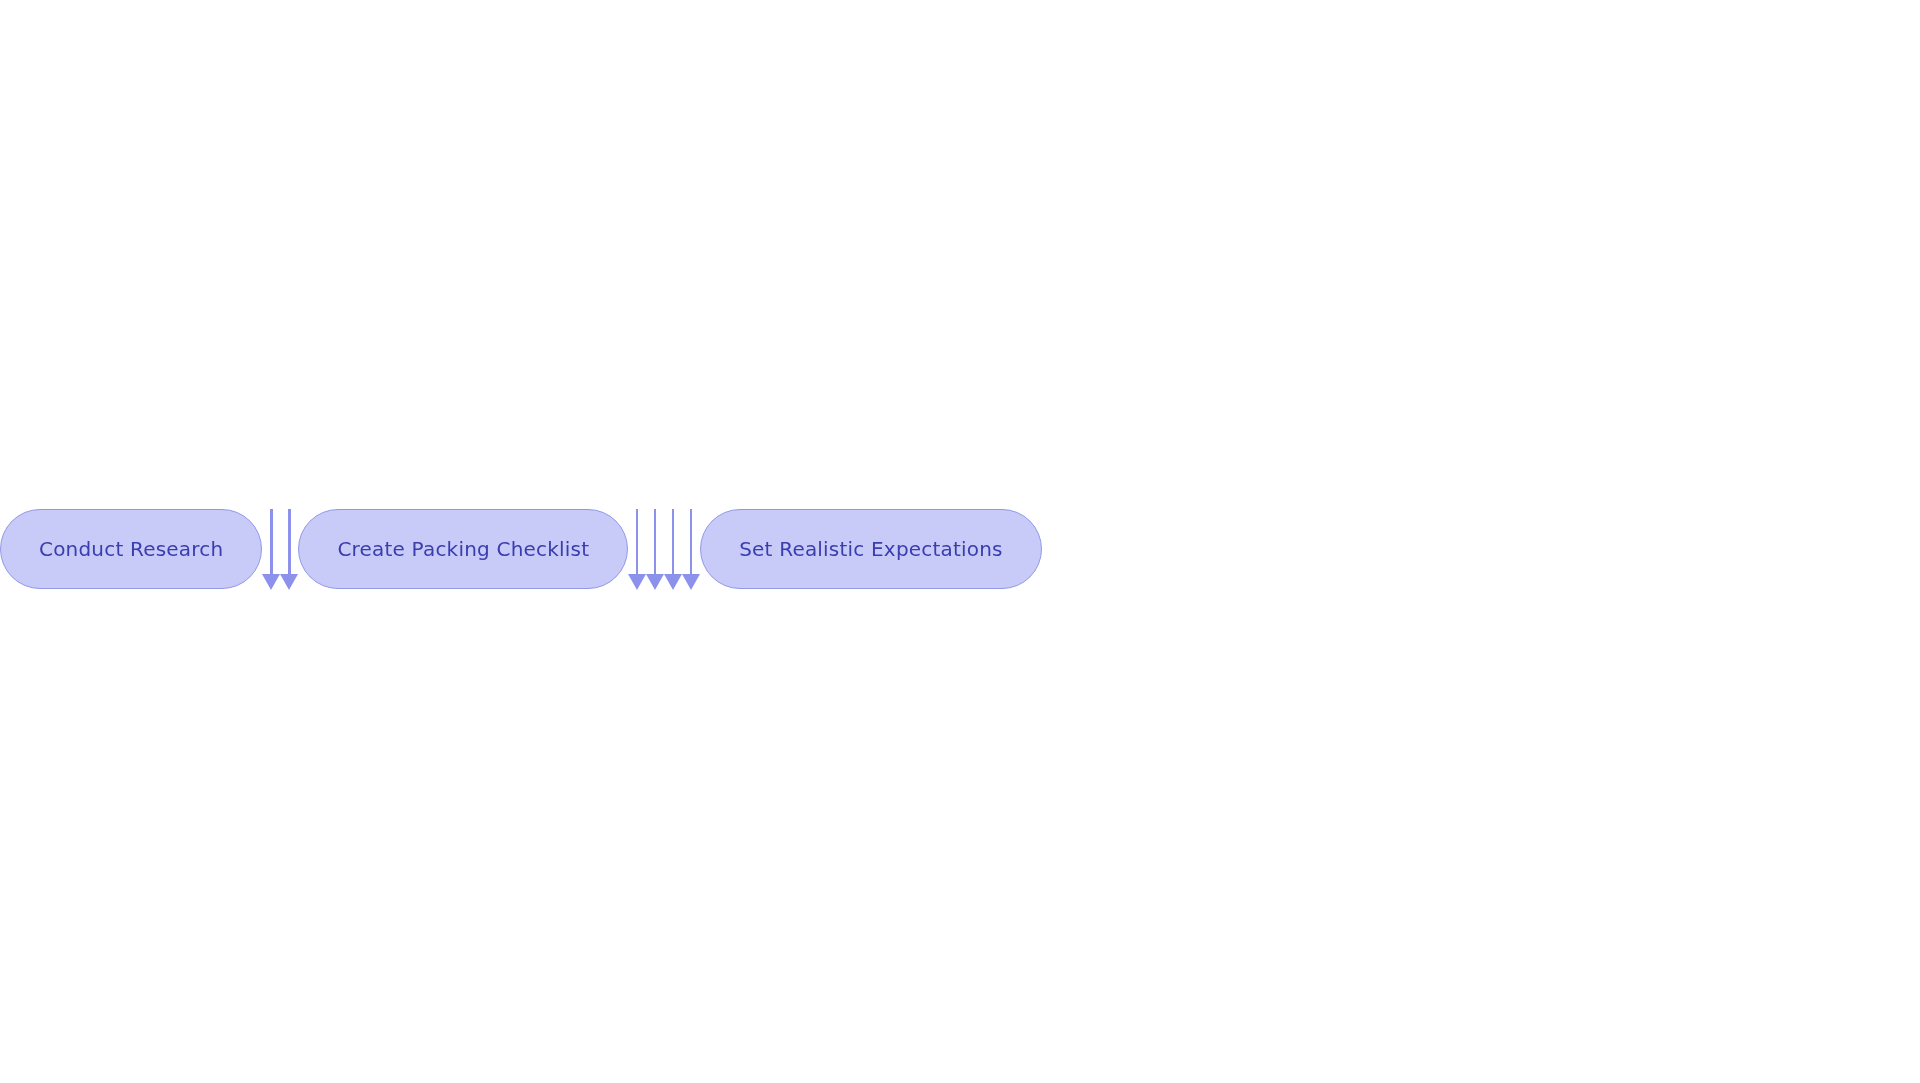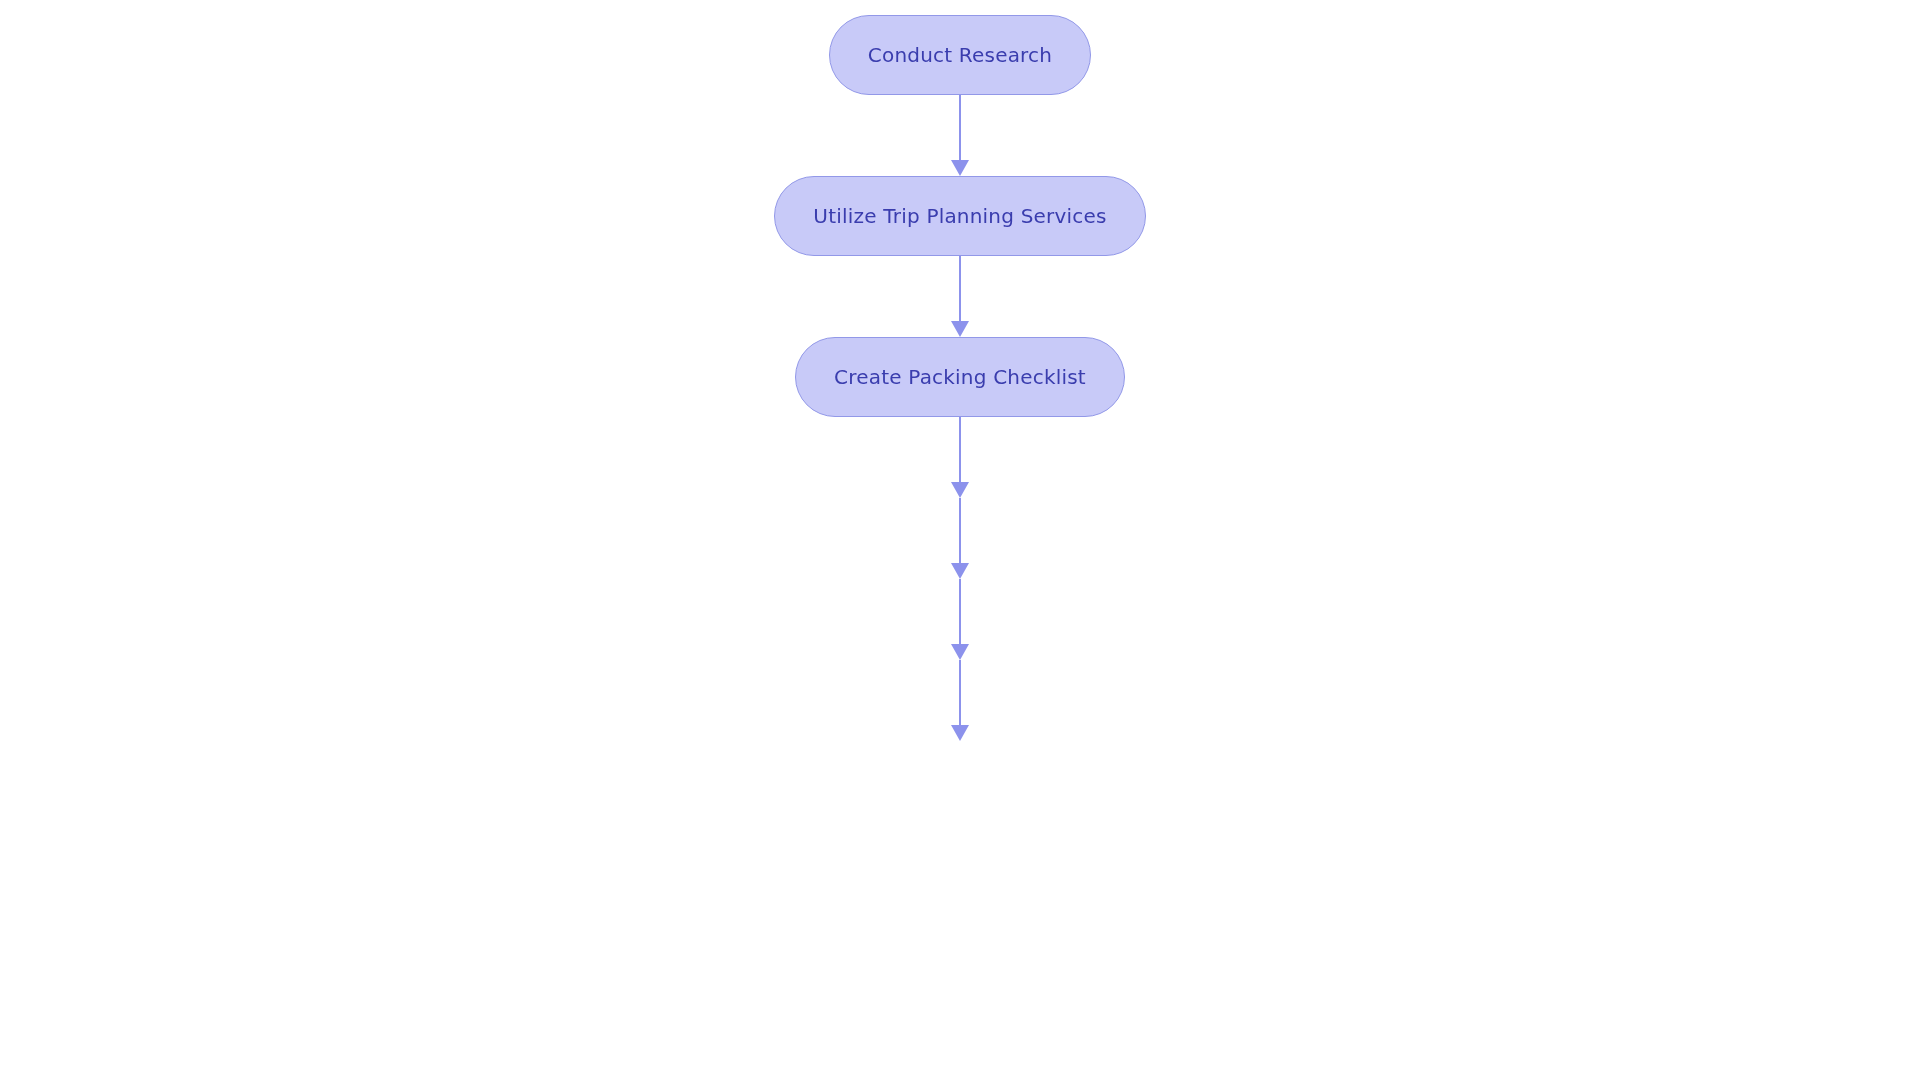--- a/index.html
+++ b/index.html
@@ -16,21 +16,20 @@
     background: var(--background);
     font-family: "DejaVu Sans", "Liberation Sans", sans-serif;
     overflow: hidden;
   }
   .canvas {
     position: relative;
     width: 1920px;
     height: 1083px;
     background: var(--background);
     display: flex;
-    flex-direction: column;
     align-items: center;
     padding-top: 15px;
     border-radius: 6px;
   }
   .node {
     height: 80px;
     min-height: 80px;
     padding: 0 38px;
     border-radius: 40px;
     background: var(--node-fill);
@@ -72,23 +71,20 @@
 
   <div class="node">
     <span class="node-label">Conduct Research</span>
   </div>
 
   <div class="connector">
     <div class="line"></div>
     <div class="head"></div>
   </div>
 
-  <div class="node">
-    <span class="node-label">Utilize Trip Planning Services</span>
-  </div>
 
   <div class="connector">
     <div class="line"></div>
     <div class="head"></div>
   </div>
 
   <div class="node">
     <span class="node-label">Create Packing Checklist</span>
   </div>
 
@@ -108,14 +104,17 @@
     <div class="line"></div>
     <div class="head"></div>
   </div>
 
 
   <div class="connector">
     <div class="line"></div>
     <div class="head"></div>
   </div>
 
+  <div class="node">
+    <span class="node-label">Set Realistic Expectations</span>
+  </div>
 
 </div>
 
 </body></html>

